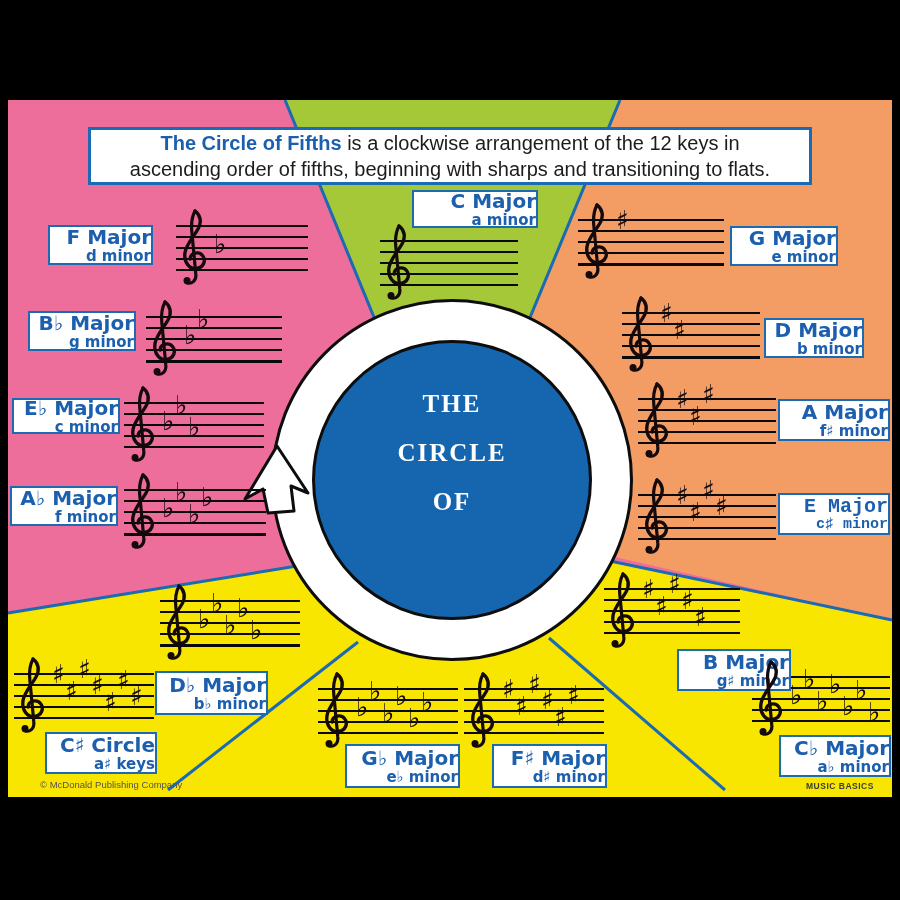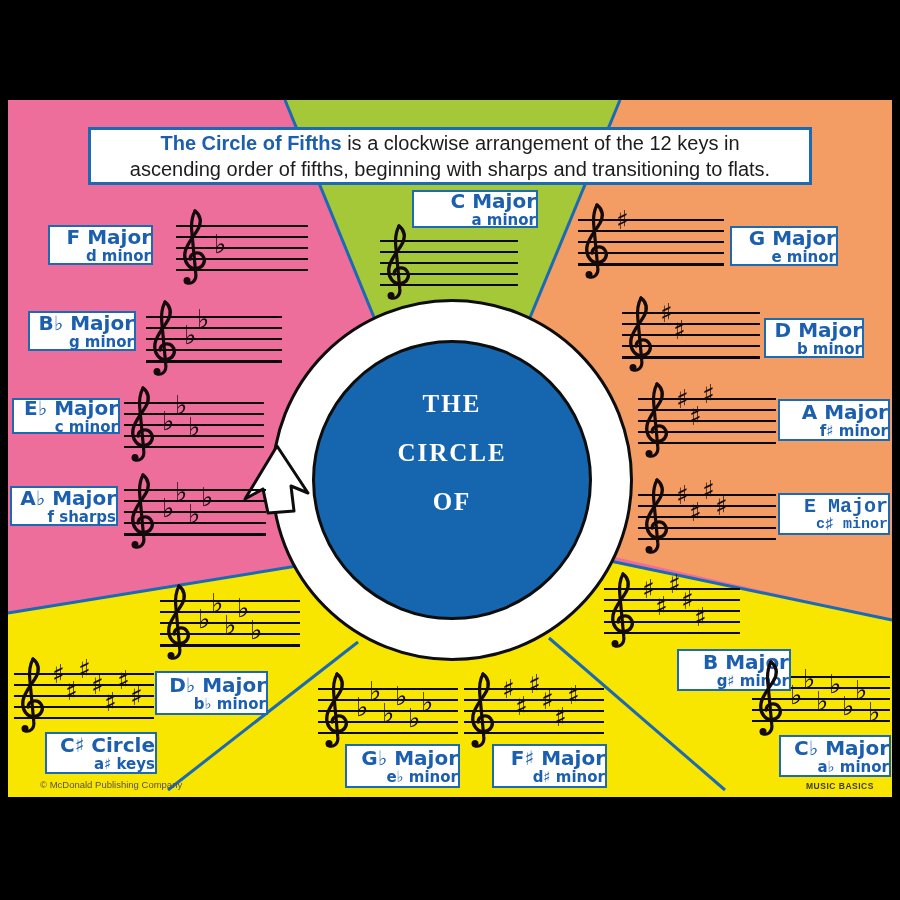--- a/index.html
+++ b/index.html
@@ -213,21 +213,21 @@
       <svg width="36" height="84" viewBox="0 0 36 84" class="clef" style="left: 124px; top: 383px;">
         <path d="M19 5 C24.5 9 26 16 22 23 C17.5 31 10.5 38 9 46.5 C7.5 56 13.5 63.5 20.5 62.5 C27.5 61.5 30.5 54.5 26.5 49.5 C23 45 14.5 46.5 14 53" fill="none" stroke="#140a0c" stroke-width="3.4" stroke-linecap="round"></path>
         <path d="M19 5 C15.8 11 15 17.5 15.8 25.5 L19.8 68 C20.6 74.5 15.8 79 10 76.5" fill="none" stroke="#140a0c" stroke-width="3.2" stroke-linecap="round"></path>
         <circle cx="11" cy="74.5" r="3.5" fill="#140a0c"></circle>
       </svg>
       <span class="acc" style="left: 162px; top: 408px;">♭</span>
       <span class="acc" style="left: 175px; top: 391.5px;">♭</span>
       <span class="acc" style="left: 188px; top: 413.5px;">♭</span>
       <div class="key-label" style="left: 10px; top: 486px; width: 108px; height: 40px;">
         <div class="maj">A♭ Major</div>
-        <div class="min">f sharps</div>
+        <div class="min">f minor</div>
       </div>
       <div class="staff-lines" style="left: 124px; top: 489px; width: 142px;"></div>
       <svg width="36" height="84" viewBox="0 0 36 84" class="clef" style="left: 124px; top: 470px;">
         <path d="M19 5 C24.5 9 26 16 22 23 C17.5 31 10.5 38 9 46.5 C7.5 56 13.5 63.5 20.5 62.5 C27.5 61.5 30.5 54.5 26.5 49.5 C23 45 14.5 46.5 14 53" fill="none" stroke="#140a0c" stroke-width="3.4" stroke-linecap="round"></path>
         <path d="M19 5 C15.8 11 15 17.5 15.8 25.5 L19.8 68 C20.6 74.5 15.8 79 10 76.5" fill="none" stroke="#140a0c" stroke-width="3.2" stroke-linecap="round"></path>
         <circle cx="11" cy="74.5" r="3.5" fill="#140a0c"></circle>
       </svg>
       <span class="acc" style="left: 162px; top: 495px;">♭</span>
       <span class="acc" style="left: 175px; top: 478.5px;">♭</span>
       <span class="acc" style="left: 188px; top: 500.5px;">♭</span>

